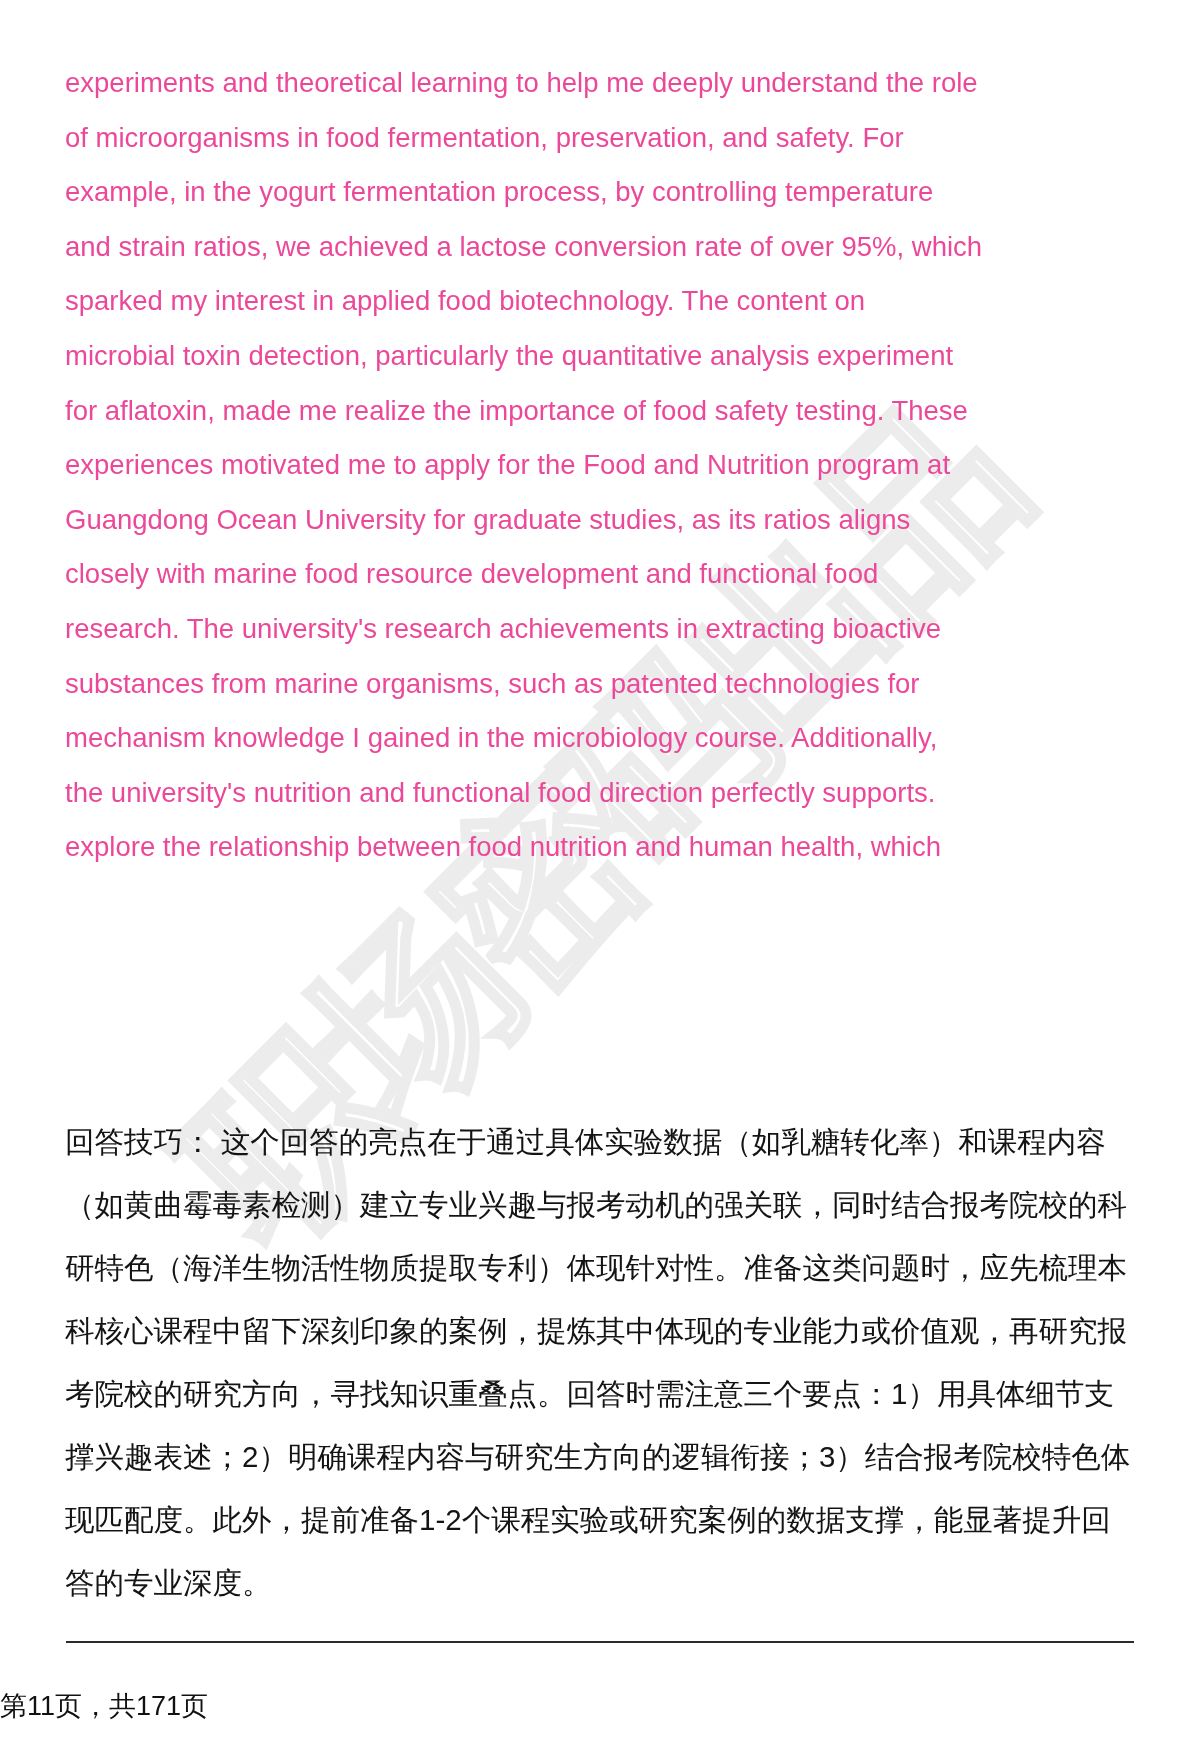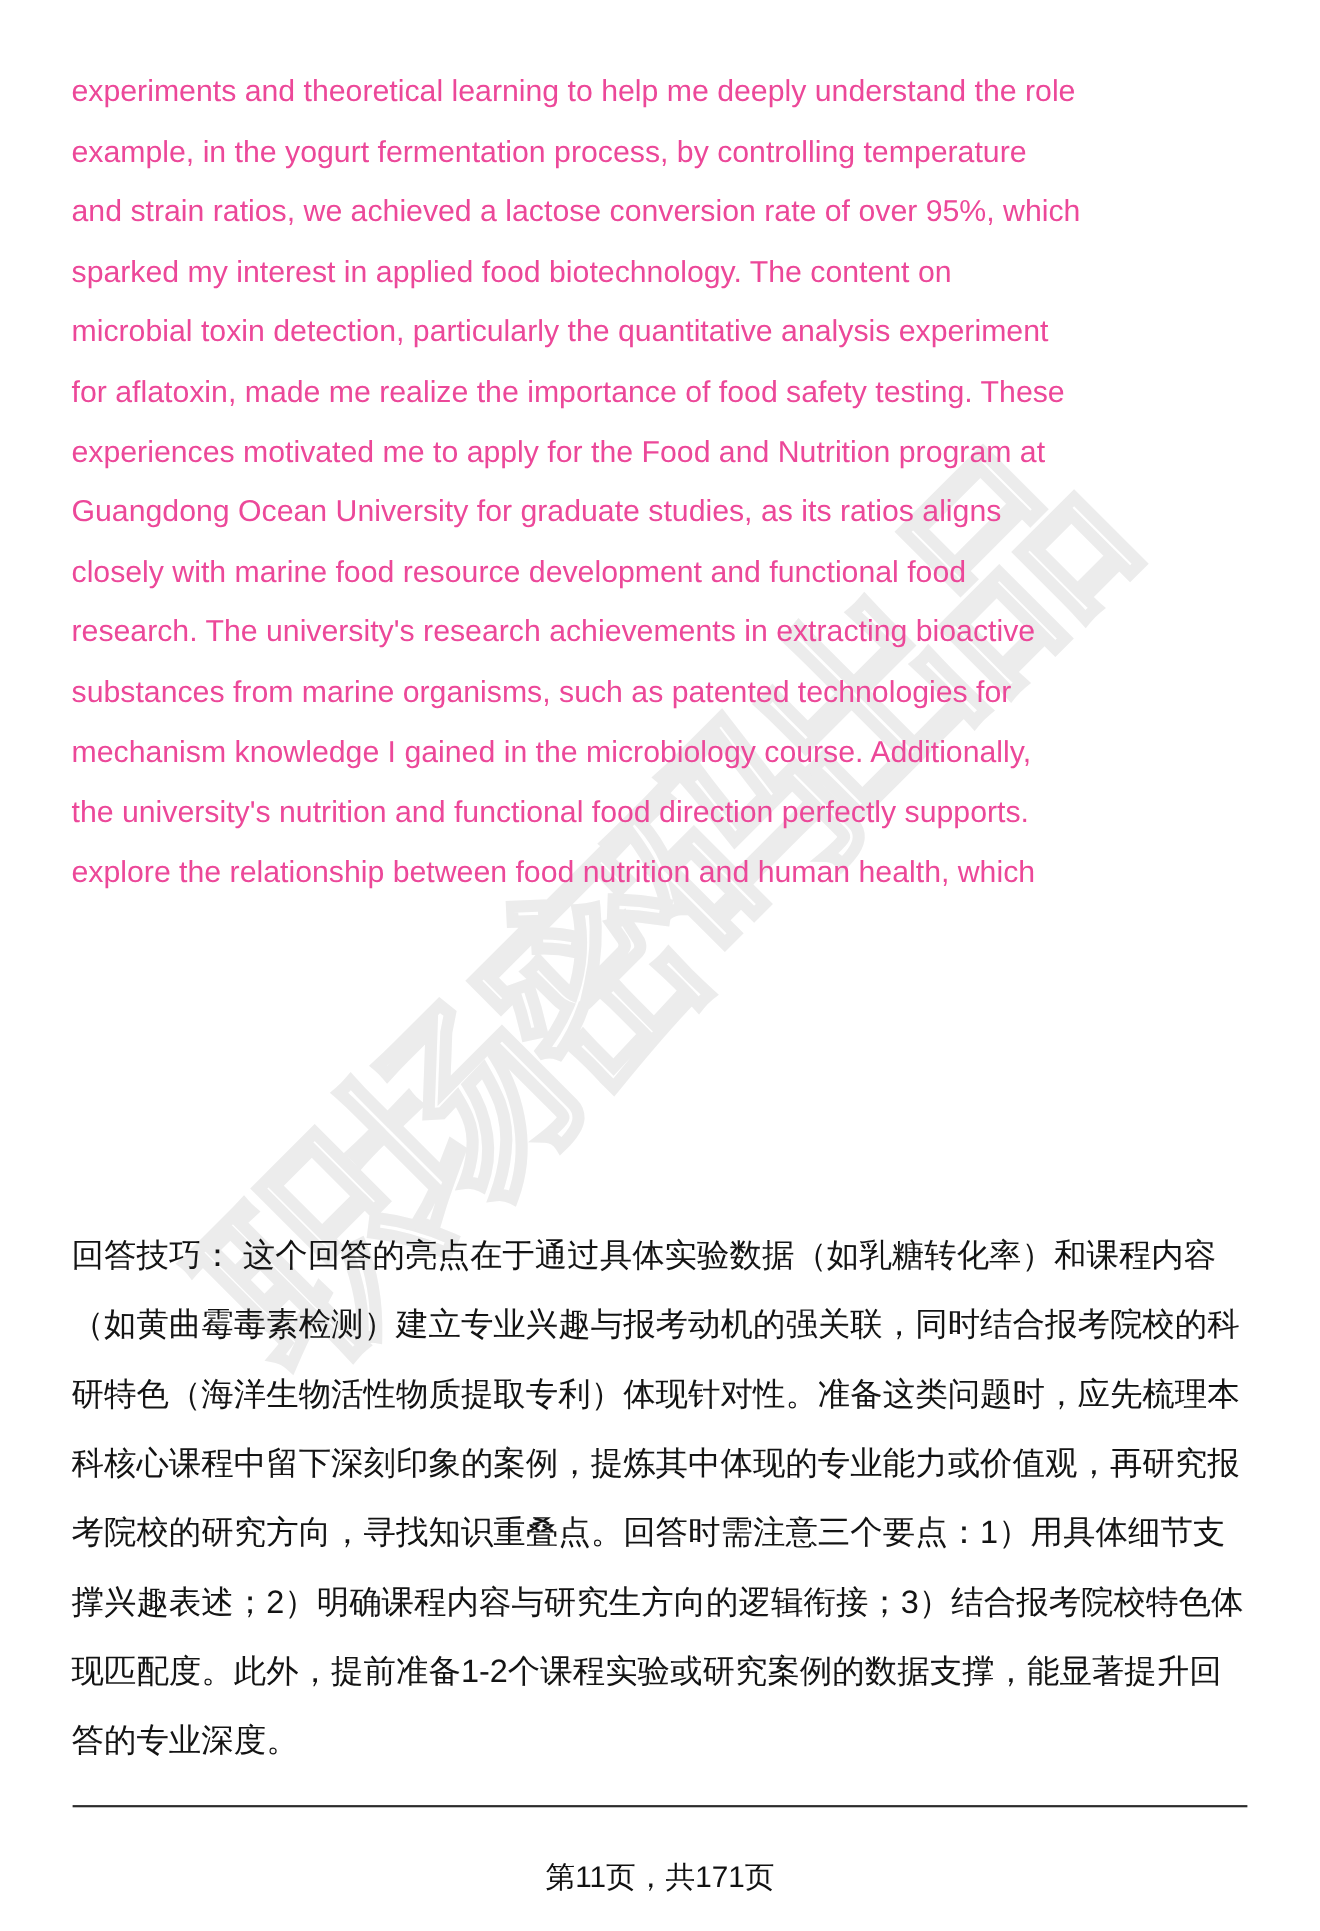--- a/index.html
+++ b/index.html
@@ -42,34 +42,35 @@
   }
   .divider{
     position:absolute;
     left:66px;width:1068px;top:1641px;
     border-top:2px solid #2b2b2b;
     z-index:1;
   }
   .footer{
     position:absolute;
     left:0;width:1200px;top:1688px;
-    text-align:center;
+    text-align:left;
     font-size:27px;
     color:#111111;
     z-index:1;
   }
 </style>
 </head>
 <body>
 
 <div class="page">
   <div class="watermark">职场密码出品</div>
 
   <div class="para para-en">
       <div class="line">experiments and theoretical learning to help me deeply understand the role</div>
+      <div class="line">of microorganisms in food fermentation, preservation, and safety. For</div>
       <div class="line">example, in the yogurt fermentation process, by controlling temperature</div>
       <div class="line">and strain ratios, we achieved a lactose conversion rate of over 95%, which</div>
       <div class="line">sparked my interest in applied food biotechnology. The content on</div>
       <div class="line">microbial toxin detection, particularly the quantitative analysis experiment</div>
       <div class="line">for aflatoxin, made me realize the importance of food safety testing. These</div>
       <div class="line">experiences motivated me to apply for the Food and Nutrition program at</div>
       <div class="line">Guangdong Ocean University for graduate studies, as its ratios aligns</div>
       <div class="line">closely with marine food resource development and functional food</div>
       <div class="line">research. The university's research achievements in extracting bioactive</div>
       <div class="line">substances from marine organisms, such as patented technologies for</div>

